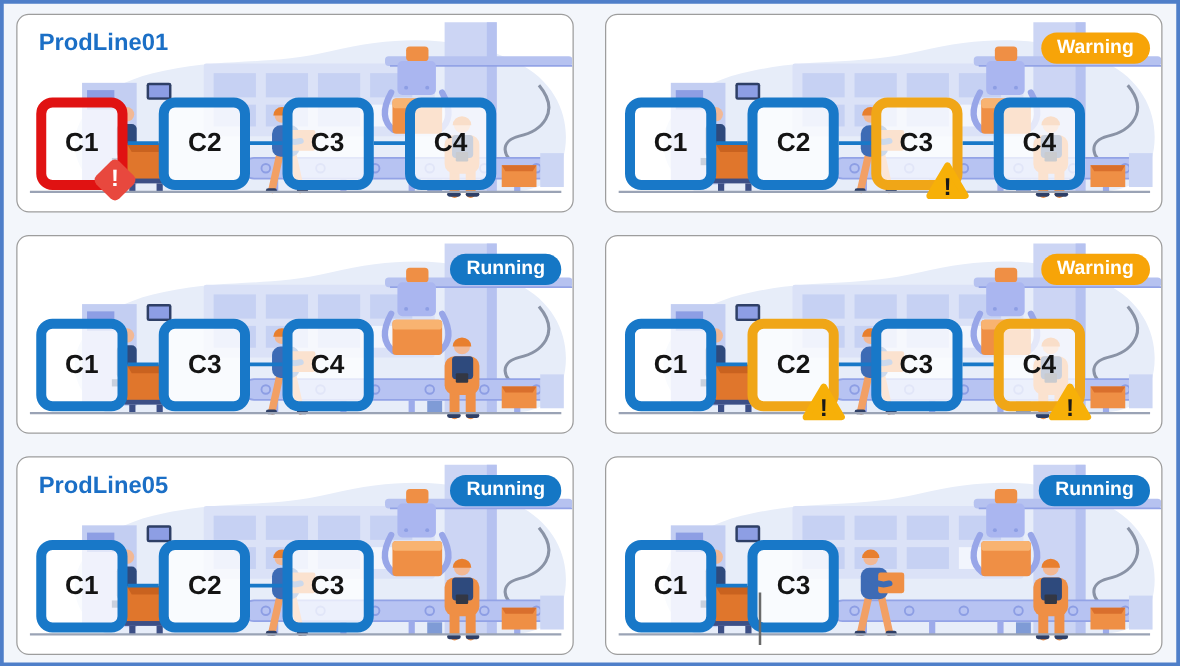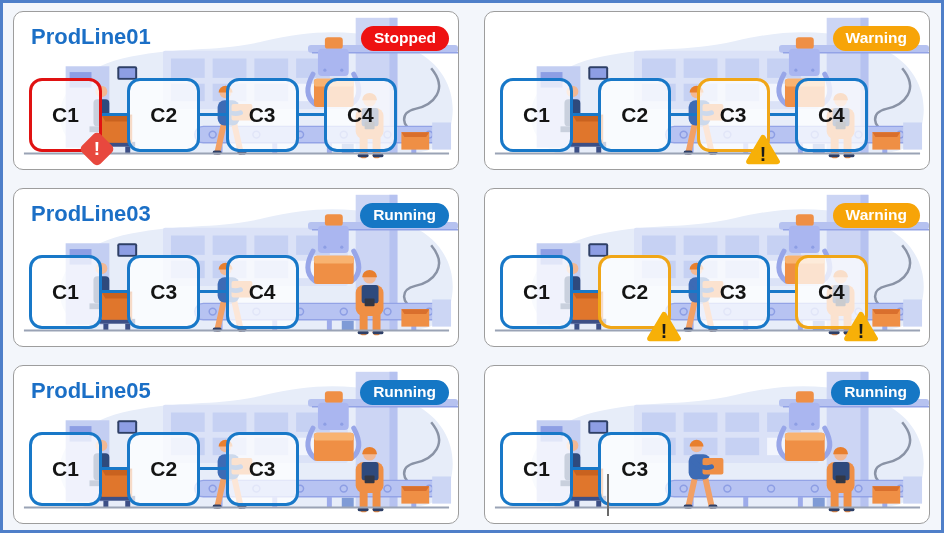--- a/index.html
+++ b/index.html
@@ -12,32 +12,32 @@
     display:grid;grid-template-columns:repeat(2,1fr);grid-template-rows:repeat(3,1fr);
     gap:18px 25px;padding:5px 8px 3px 7px;box-sizing:border-box;
   }
   .card{
     position:relative;background:#ffffff;border:1.5px solid #9d9d9d;
     border-radius:10px;overflow:hidden;
   }
   .card svg.backdrop{position:absolute;inset:0;width:100%;height:100%;z-index:0;}
   .card-title{
     position:absolute;left:17px;top:12px;z-index:3;
-    font-size:22px;font-weight:bold;color:#1b6fc6;text-align:right;
+    font-size:19px;font-weight:bold;color:#1b6fc6;text-align:right;
   }
   .badge{
     position:absolute;right:9px;top:14px;z-index:3;
     color:#ffffff;font-size:15.5px;font-weight:bold;
     padding:3px 13px 4px 13px;border-radius:15px;white-space:nowrap;
   }
   .cells-layer{position:absolute;inset:0;z-index:1;}
   .connector{position:absolute;top:101px;height:3px;z-index:1;}
   .cell{
     position:absolute;top:66px;width:73px;height:74px;box-sizing:border-box;
-    border:3px solid #404040;border-radius:13px;
+    border:8px solid #404040;border-radius:13px;
     background:rgba(255,255,255,0.74);z-index:2;
     display:flex;align-items:center;justify-content:center;
   }
   .cell-label{font-size:21px;font-weight:bold;color:#141414;}
   .warn-icon{position:absolute;right:-14px;bottom:-17px;width:36px;height:32px;z-index:3;}
   .err-icon{position:absolute;right:-15px;bottom:-17px;width:34px;height:34px;z-index:3;}
   .err-box{position:absolute;inset:4px;background:#e8483e;transform:rotate(45deg);border-radius:5px;}
   .err-mark{position:absolute;inset:0;display:flex;align-items:center;justify-content:center;
     color:#ffffff;font-weight:bold;font-size:19px;}
   .warn-mark-path{font-weight:bold;}
@@ -147,21 +147,20 @@
         <rect x="390" y="124" width="28" height="18" fill="#ef8f45"></rect>
         <path d="M390,124 h28 l-3,5 h-22 z" fill="#d96f2d"></path>
         <rect x="421" y="114" width="19" height="28" fill="#ccd6f4"></rect>
         <rect x="330" y="136" width="12" height="10" fill="#7f9bd6"></rect>
       </g>
 
       <line x1="10" y1="146" x2="438" y2="146" stroke="#9aa3b5" stroke-width="2"></line>
     </svg>
 
     <div class="card-title">ProdLine01</div>
-    <div class="badge" style="background: rgb(238, 17, 17);">Stopped</div>
     <div class="cells-layer">
           <div class="connector" style="left: 88px; width: 25.3px; background: rgb(24, 120, 200);"></div>
           <div class="connector" style="left: 186.3px; width: 25.3px; background: rgb(24, 120, 200);"></div>
           <div class="connector" style="left: 284.6px; width: 25.3px; background: rgb(24, 120, 200);"></div>
           <div class="cell" style="left: 15px; border-color: rgb(224, 18, 18);">
             <span class="cell-label">C1</span>
             <span class="err-icon">
               <span class="err-box"></span>
               <span class="err-mark" style="color: rgb(255, 255, 255);">!</span>
             </span>
@@ -405,21 +404,20 @@
       <g>
         <rect x="390" y="124" width="28" height="18" fill="#ef8f45"></rect>
         <path d="M390,124 h28 l-3,5 h-22 z" fill="#d96f2d"></path>
         <rect x="421" y="114" width="19" height="28" fill="#ccd6f4"></rect>
         <rect x="330" y="136" width="12" height="10" fill="#7f9bd6"></rect>
       </g>
 
       <line x1="10" y1="146" x2="438" y2="146" stroke="#9aa3b5" stroke-width="2"></line>
     </svg>
 
-    <div class="card-title">ProdLine03</div>
     <div class="badge" style="background: rgb(21, 119, 197);">Running</div>
     <div class="cells-layer">
           <div class="connector" style="left: 88px; width: 25.3px; background: rgb(24, 120, 200);"></div>
           <div class="connector" style="left: 186.3px; width: 25.3px; background: rgb(24, 120, 200);"></div>
           <div class="cell" style="left: 15px; border-color: rgb(24, 120, 200);">
             <span class="cell-label">C1</span>
           </div>
           <div class="cell" style="left: 113.3px; border-color: rgb(24, 120, 200);">
             <span class="cell-label">C3</span>
           </div>

